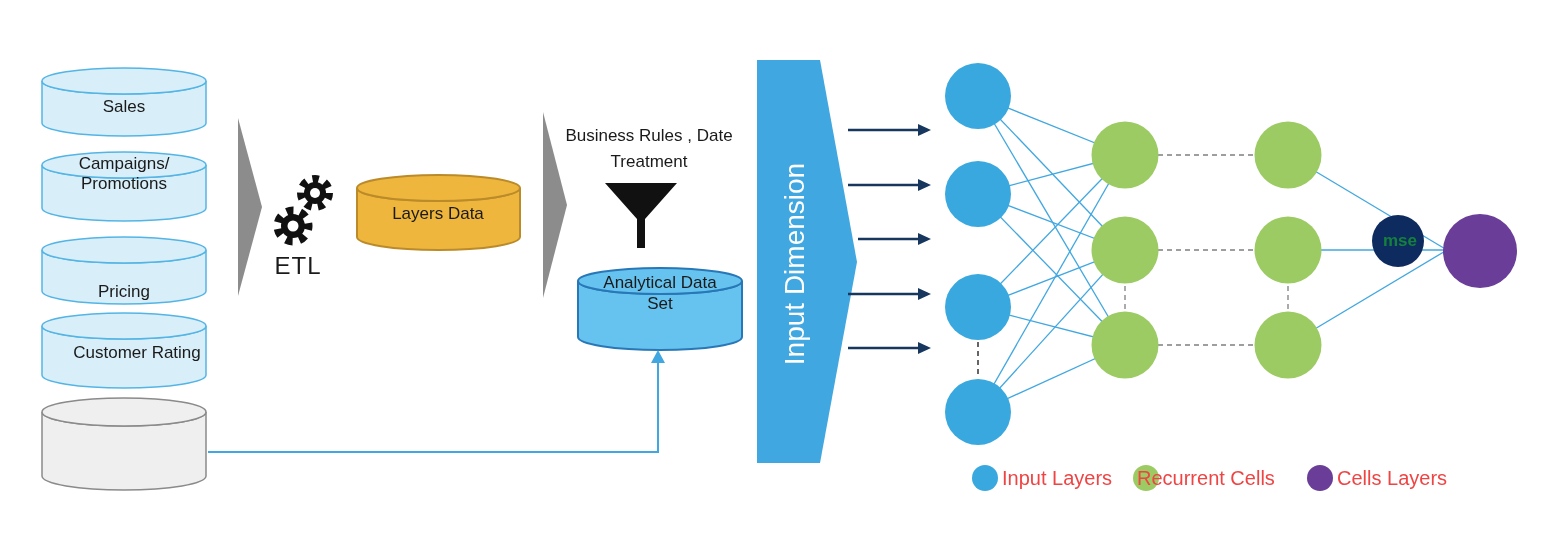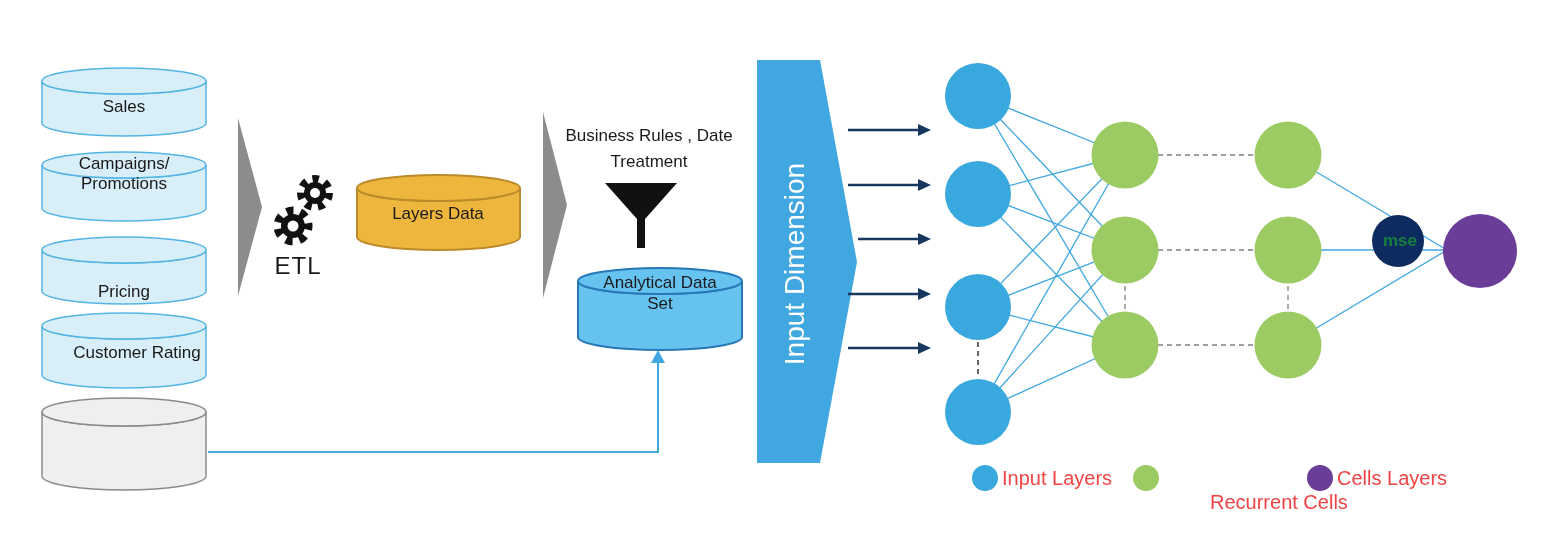--- a/index.html
+++ b/index.html
@@ -22,21 +22,21 @@
   .lbl-rules{left:563px;top:123px;width:172px;line-height:26px;}
   .lbl-analytical{left:590px;top:272px;width:140px;line-height:21px;}
   .lbl-inputdim{
     left:645px;top:247px;width:300px;height:34px;
     transform:rotate(-90deg);transform-origin:50% 50%;
     color:#ffffff;font-size:28px;line-height:34px;
   }
   .lbl-mse{left:1378px;top:231px;width:44px;color:#15803d;font-size:17px;font-weight:600;}
   .legend-lbl{position:absolute;top:466px;white-space:nowrap;font-size:20px;line-height:24px;color:#ef4444;text-align:left;}
   .legend-input{left:1002px;}
-  .legend-recurrent{left:1210px;margin-top:24px;}
+  .legend-recurrent{left:1137px;}
   .legend-output{left:1337px;}
 </style>
 </head>
 <body>
 
 <div class="canvas">
 
   <svg width="1566" height="550" viewBox="0 0 1566 550">
 
     <g stroke-width="1.5" fill="#D8EEF9" stroke="#54B5E5">

